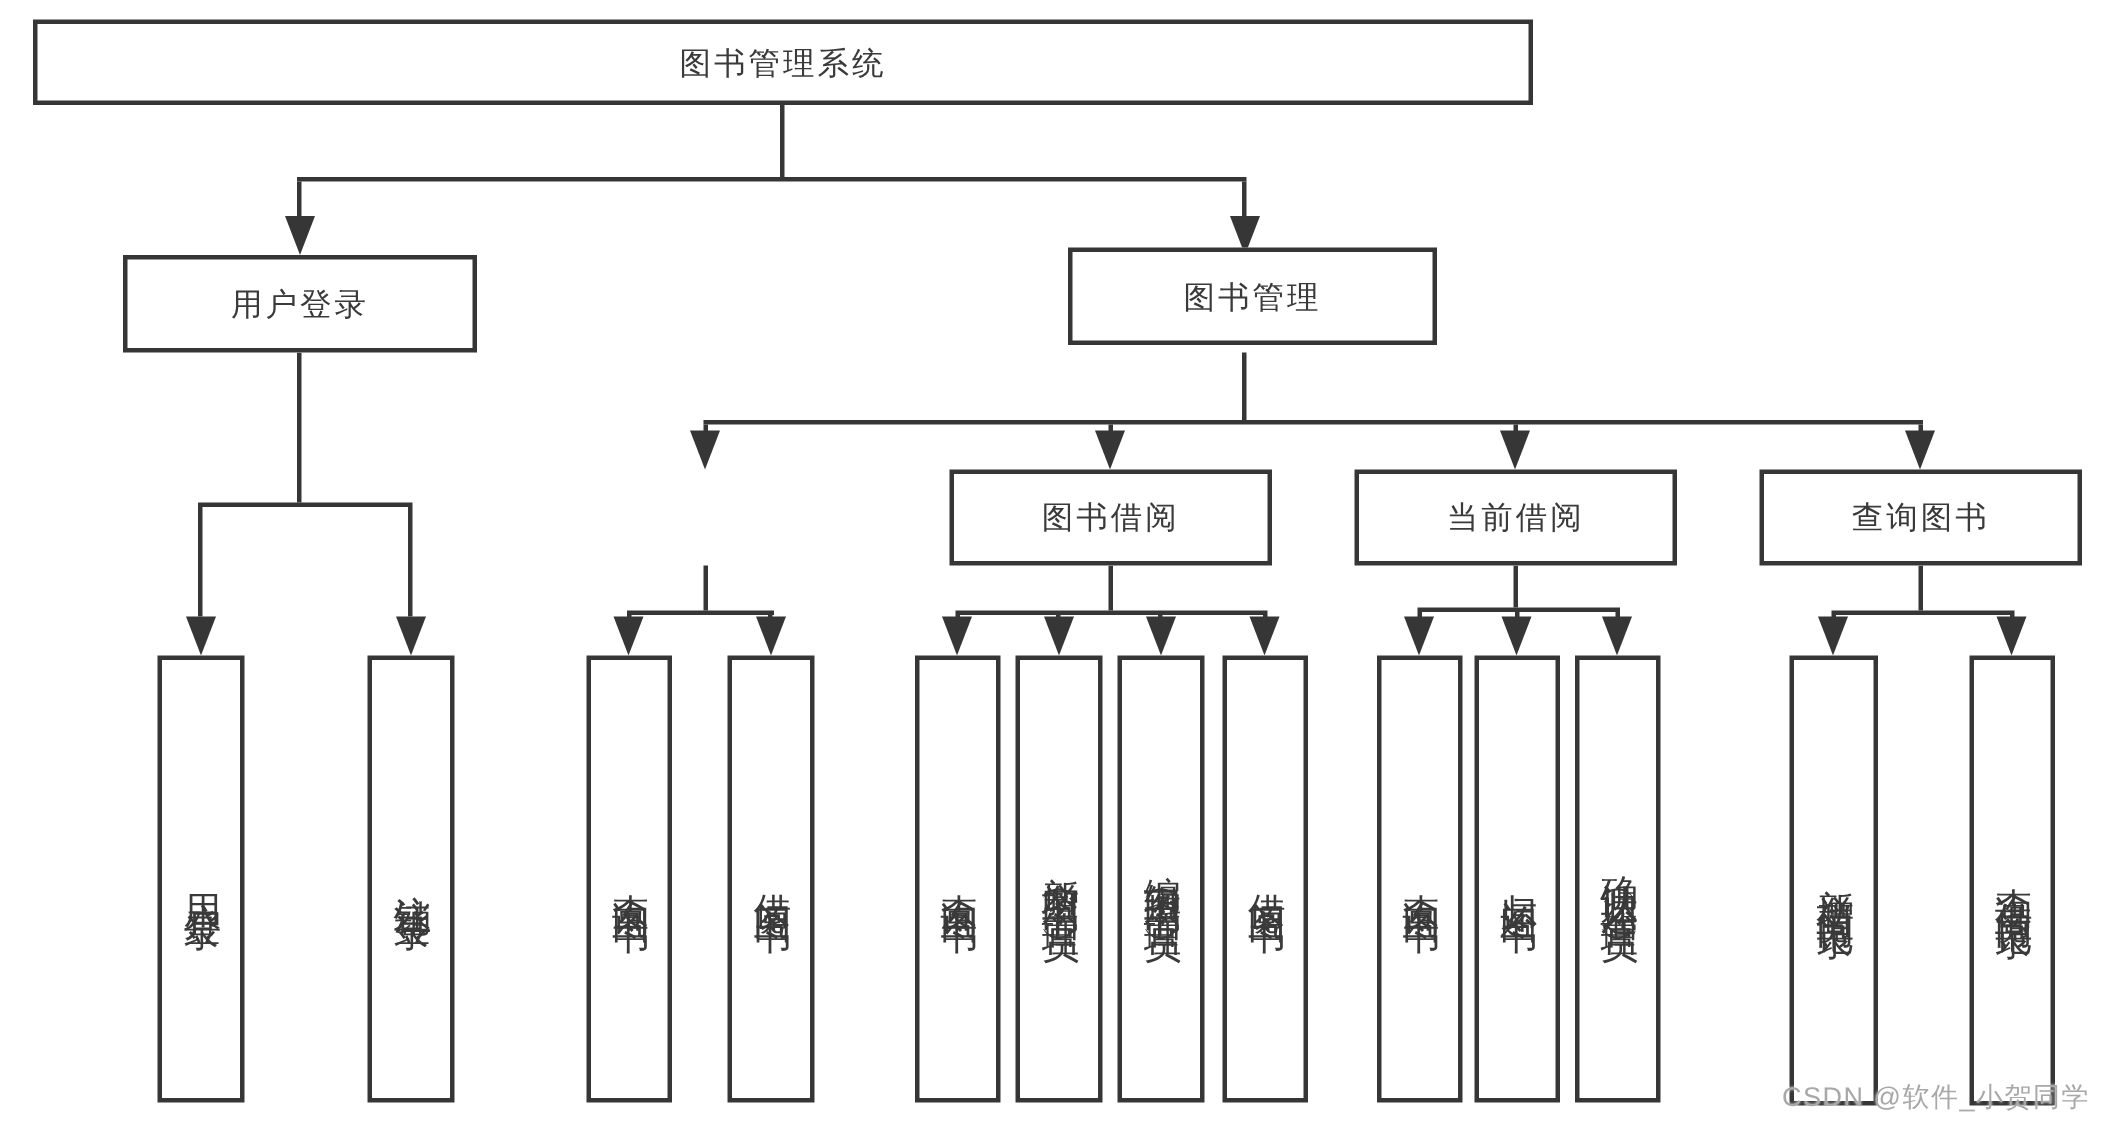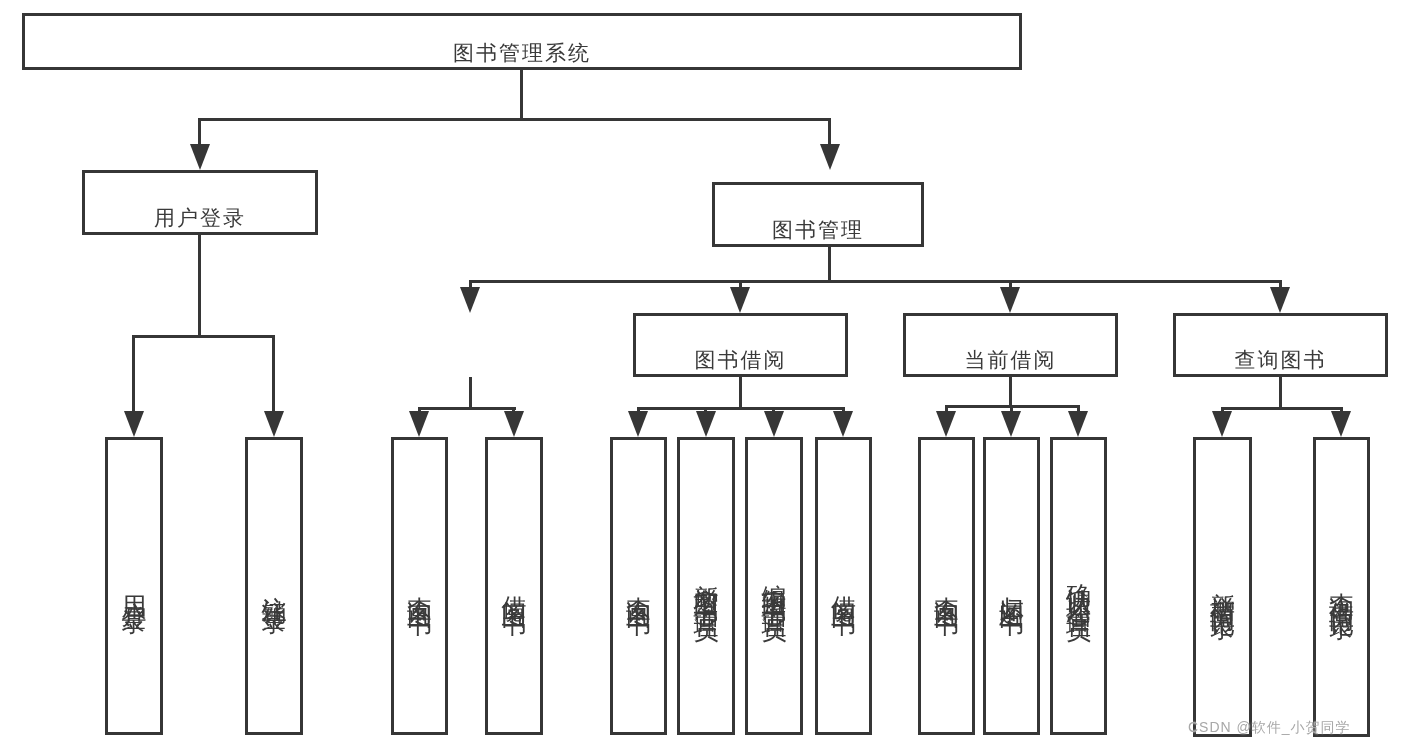--- a/index.html
+++ b/index.html
@@ -8,21 +8,21 @@
     width:1405px;height:747px;
     background:#ffffff;
     overflow:hidden;
     font-family:"Liberation Sans","DejaVu Sans",sans-serif;
   }
   .box{
     position:absolute;
     box-sizing:border-box;
     border:3px solid #363636;
     background:#ffffff;
-    display:flex;align-items:flex-end;justify-content:center;
+    display:flex;align-items:center;justify-content:center;
     font-size:21px;color:#3a3a3a;letter-spacing:2px;
     z-index:2;
   }
   .vbox{
     position:absolute;
     top:437px;height:298px;
     box-sizing:border-box;
     border:3px solid #363636;
     background:#ffffff;
     display:flex;align-items:center;justify-content:center;
@@ -42,21 +42,21 @@
   .arrow{
     position:absolute;width:0;height:0;
     border-left:10px solid transparent;
     border-right:10px solid transparent;
     border-top:26px solid #363636;
     z-index:1;
   }
   .watermark{
     position:absolute;
     left:1188px;top:719px;
-    font-size:14px;
+    font-size:18px;
     color:#a8a8a8;
     letter-spacing:1px;
     white-space:nowrap;
     z-index:6;
     text-shadow:0 0 2px #ffffff;
   }
 </style>
 </head>
 <body>
 
@@ -69,21 +69,21 @@
   <div class="vl" style="left:520px;top:70px;height:48px"></div>
   <div class="hl" style="left:198px;top:118px;width:633px"></div>
   <div class="vl" style="left:198px;top:121px;height:25px"></div>
   <div class="arrow" style="left:190px;top:144px"></div>
   <div class="vl" style="left:828px;top:121px;height:25px"></div>
   <div class="arrow" style="left:820px;top:144px"></div>
 
   <div class="box" style="left:82px;top:170px;width:236px;height:65px">
     <span>用户登录</span>
   </div>
-  <div class="box" style="left:712px;top:182px;width:212px;height:65px">
+  <div class="box" style="left:712px;top:165px;width:246px;height:65px">
     <span>图书管理</span>
   </div>
 
   <div class="vl" style="left:198px;top:235px;height:100px"></div>
   <div class="hl" style="left:132px;top:335px;width:143px"></div>
   <div class="vl" style="left:132px;top:338px;height:73px"></div>
   <div class="arrow" style="left:124px;top:411px"></div>
   <div class="vl" style="left:272px;top:338px;height:73px"></div>
   <div class="arrow" style="left:264px;top:411px"></div>
 

